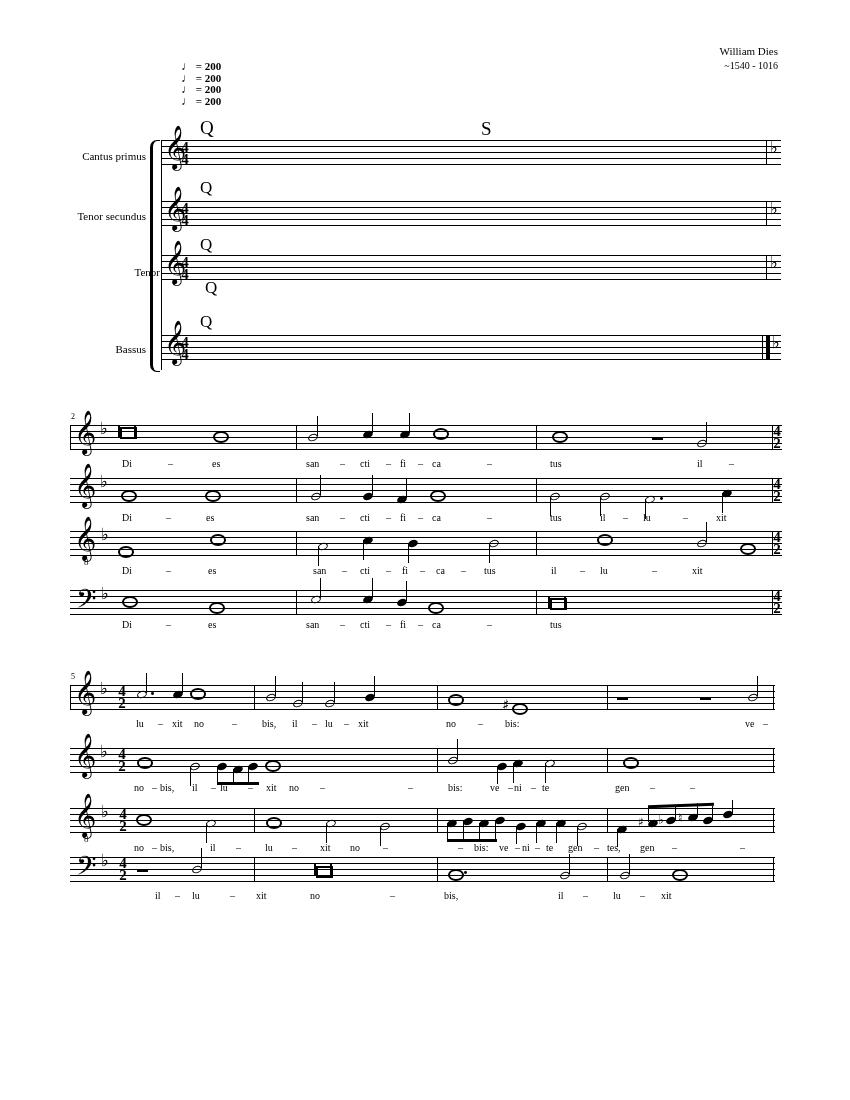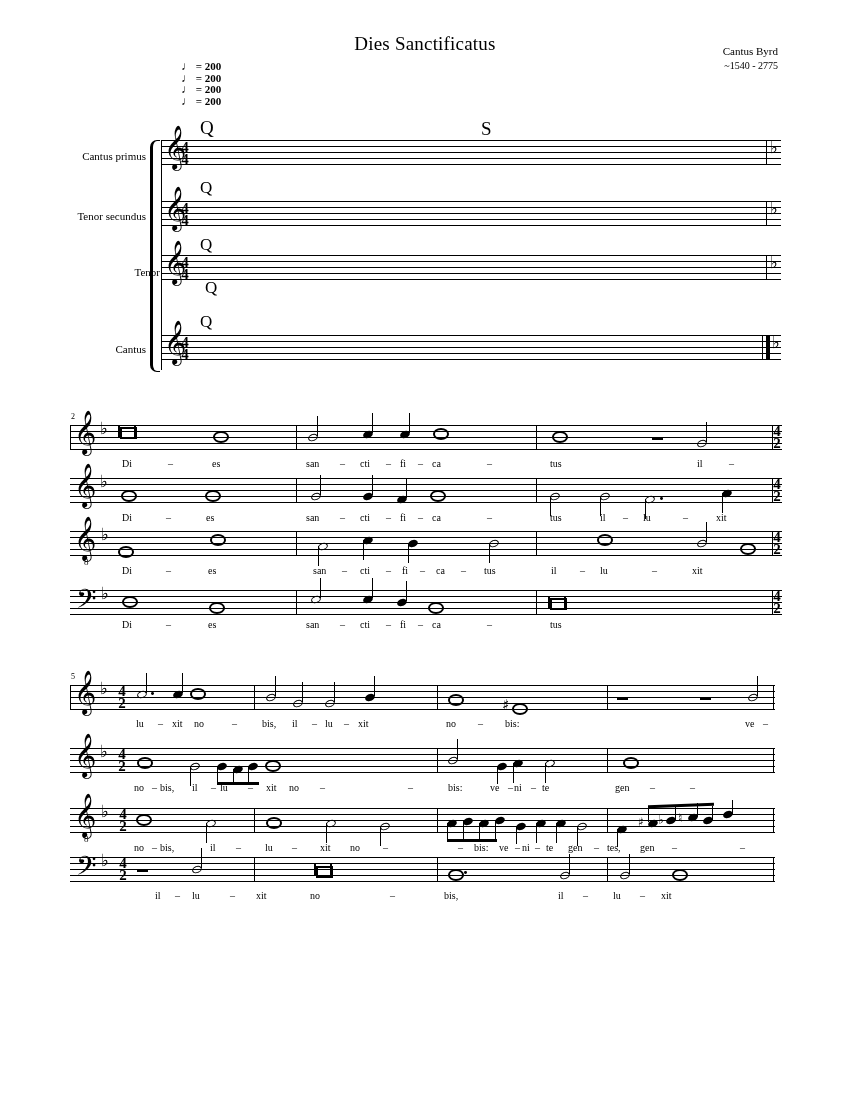--- a/index.html
+++ b/index.html
@@ -190,24 +190,23 @@
     font-size: 10px;
     font-family: "Liberation Serif", serif;
     white-space: nowrap;
   }
 </style>
 </head>
 <body>
 
 <div class="page">
 
-  <div class="score-title">Dies Sanctificatus</div>
   <div class="composer">
-    <div>Cantus Byrd</div>
-    <div class="dates">~1540 - 2775</div>
+    <div>William Dies</div>
+    <div class="dates">~1540 - 1016</div>
   </div>
 
   <div class="tempo-stack">
     <div>
       <span class="tempo-note">♩</span>
       <span>= 200</span>
     </div>
     <div>
       <span class="tempo-note">♩</span>
       <span>= 200</span>
@@ -225,21 +224,21 @@
   <div class="glyph" style="left:200px; top:118px; font-size:19px; font-family:'Liberation Serif',serif;">Q</div>
   <div class="glyph" style="left:481px; top:119px; font-size:19px; font-family:'Liberation Serif',serif;">S</div>
   <div class="glyph" style="left:200px; top:179px; font-size:17px; font-family:'Liberation Serif',serif;">Q</div>
   <div class="glyph" style="left:200px; top:236px; font-size:17px; font-family:'Liberation Serif',serif;">Q</div>
   <div class="glyph" style="left:205px; top:279px; font-size:17px; font-family:'Liberation Serif',serif;">Q</div>
   <div class="glyph" style="left:200px; top:313px; font-size:17px; font-family:'Liberation Serif',serif;">Q</div>
 
   <div class="inst" style="left:0px; width:146px; top:150px;">Cantus primus</div>
   <div class="inst" style="left:0px; width:146px; top:210px;">Tenor secundus</div>
   <div class="inst" style="left:14px; width:146px; top:266px;">Tenor</div>
-  <div class="inst" style="left:0px; width:146px; top:343px;">Cantus</div>
+  <div class="inst" style="left:0px; width:146px; top:343px;">Bassus</div>
 
   <div class="sysbrace" style="left:150px; top:140px; height:230px;"></div>
   <div class="sysline" style="left:161px; top:140px; height:230px;"></div>
 
   <div class="staff" style="left:161px; top:140px; width:620px; height:25px;">
     <div class="line" style="top:0px;"></div>
       <div class="line" style="top:6px;"></div>
     <div class="line" style="top:12px;"></div>
       <div class="line" style="top:18px;"></div>
     <div class="line" style="top:24px;"></div>

